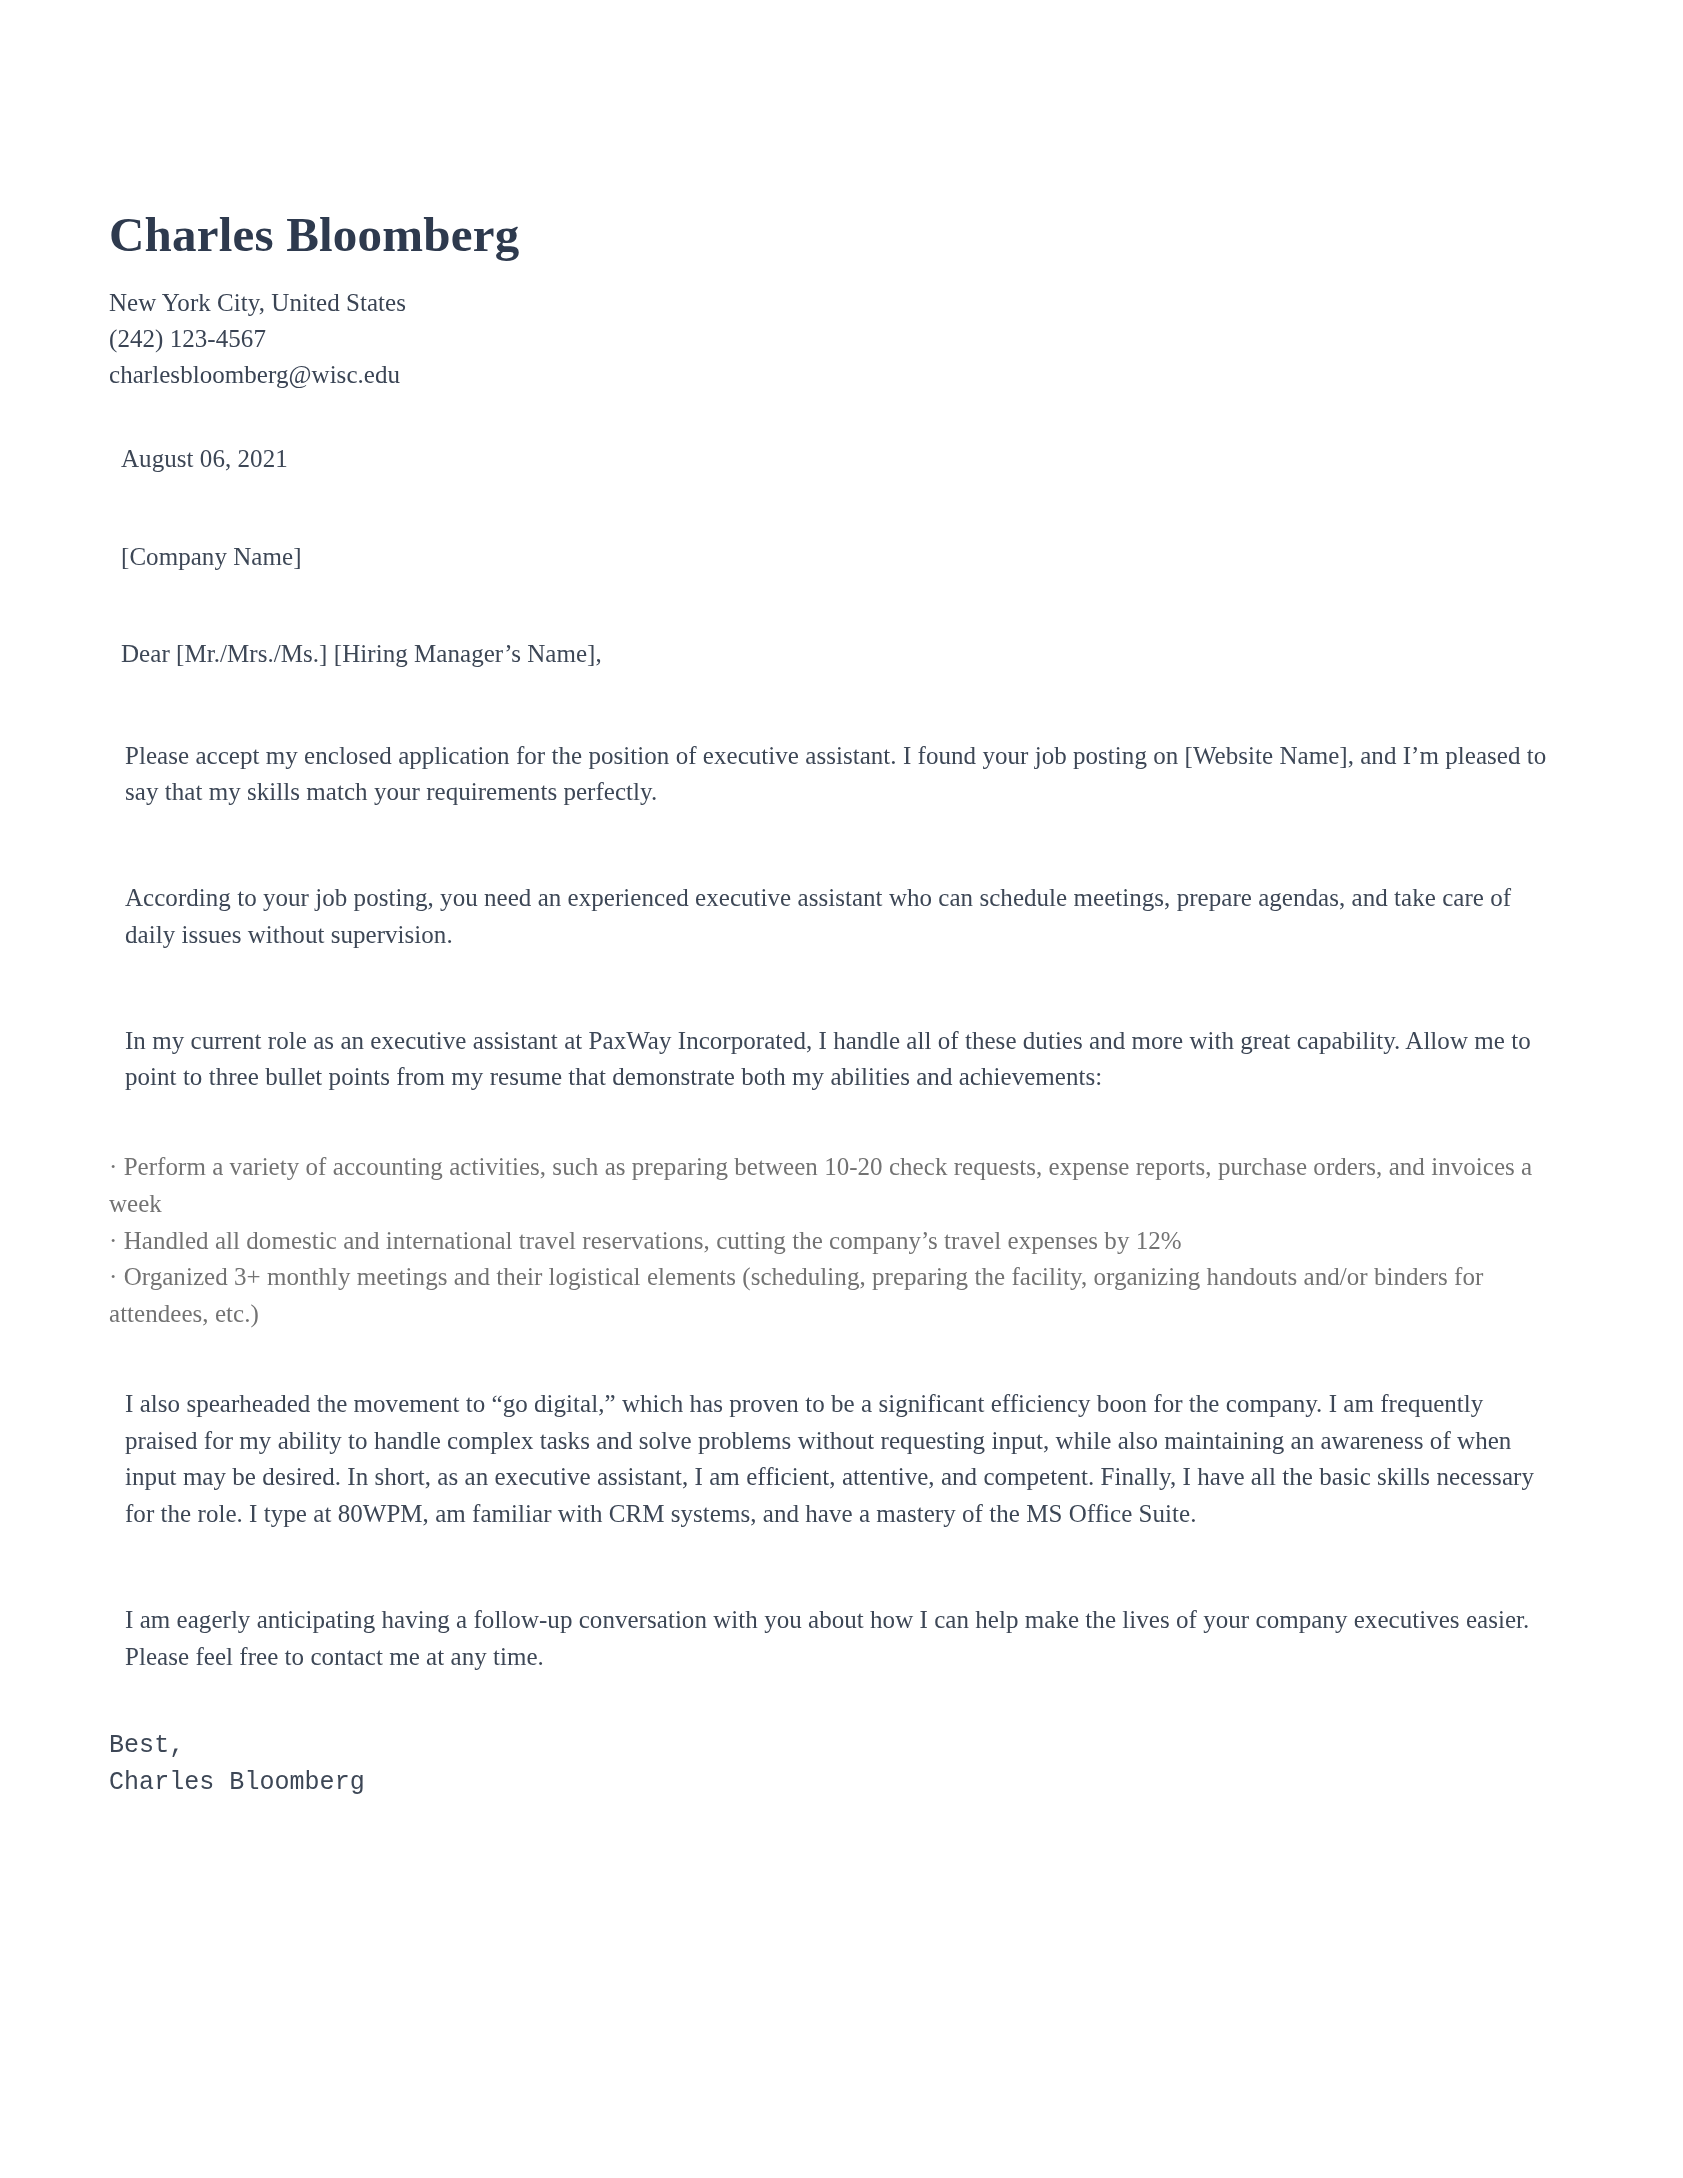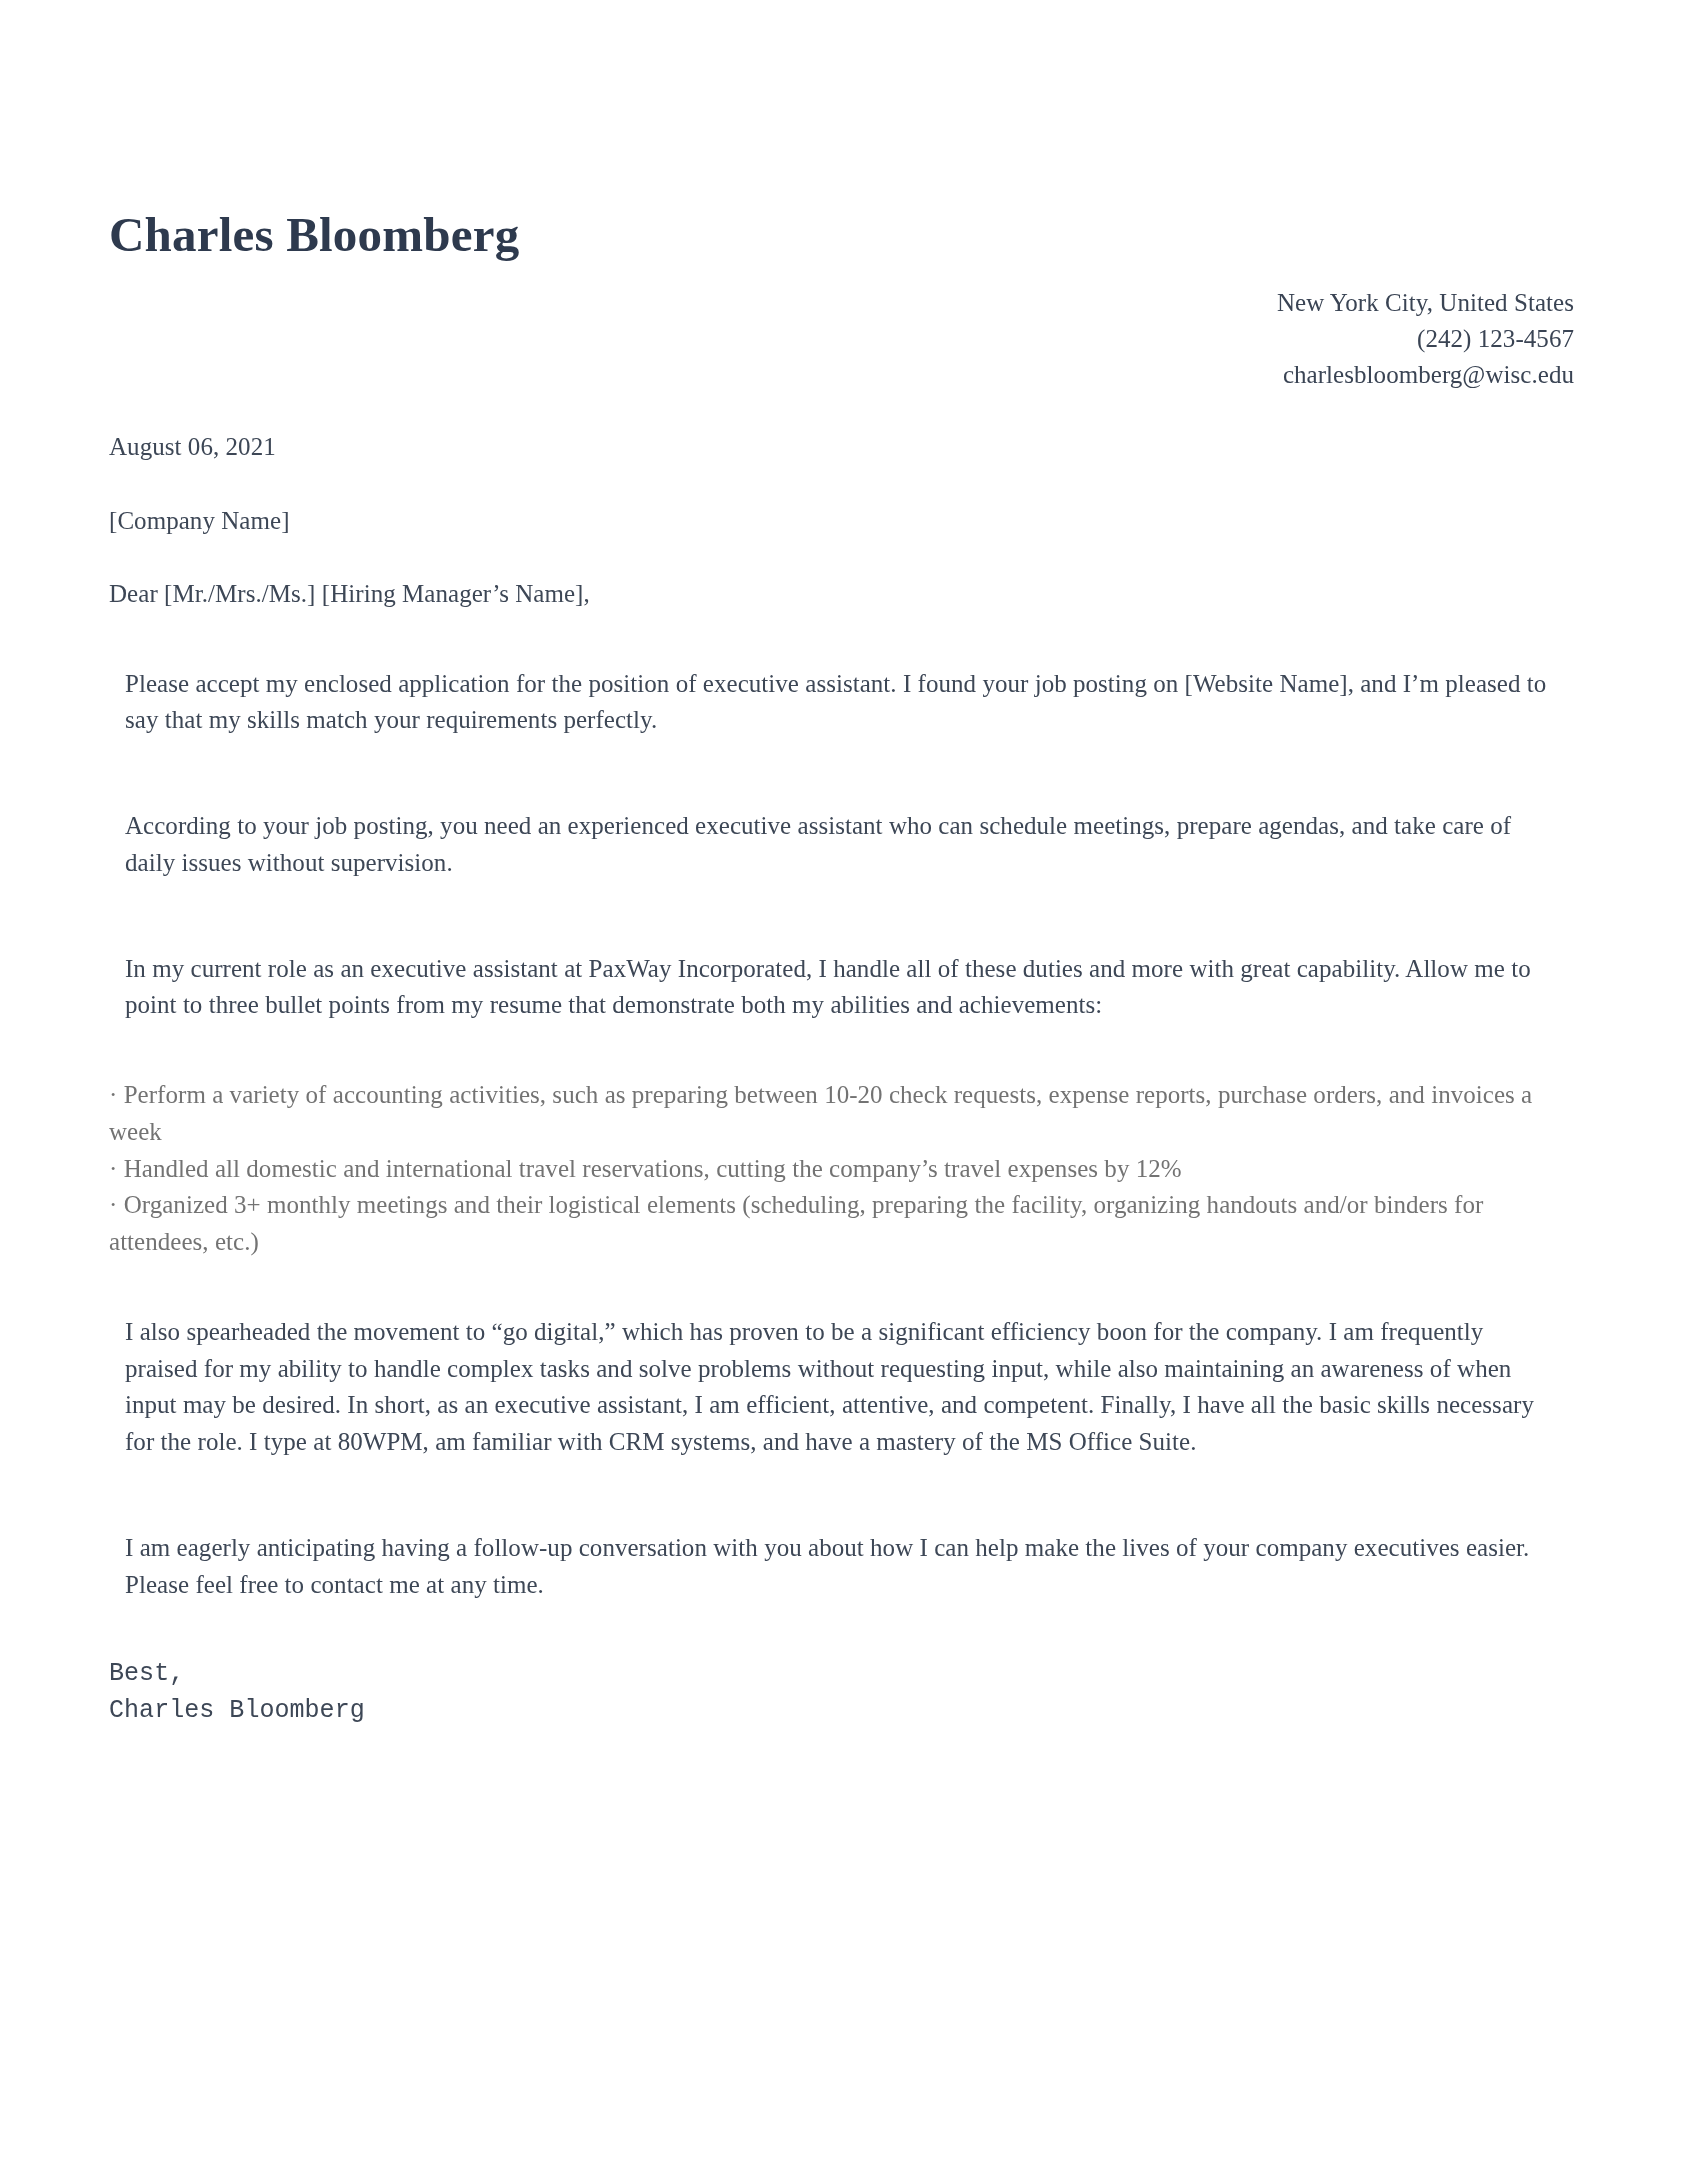--- a/index.html
+++ b/index.html
@@ -36,30 +36,29 @@
     line-height: 1.0;
     margin: 0 0 26px 0;
   }
 
   .contact-line {
     font-size: 25px;
     color: #3a4454;
     line-height: 1.44;
     margin: 0;
     letter-spacing: 0.05px;
-    text-align: right;
   }
 
   
   .block {
     font-size: 25px;
     color: #3d4756;
     line-height: 1.46;
     letter-spacing: 0.05px;
-    margin: 0;
+    margin: 12px;
   }
 
   .spacer-sm { height: 36px; }
   .spacer-md { height: 37px; }
 
   .para {
     font-size: 25px;
     color: #3d4756;
     line-height: 1.47;
     letter-spacing: 0.04px;

